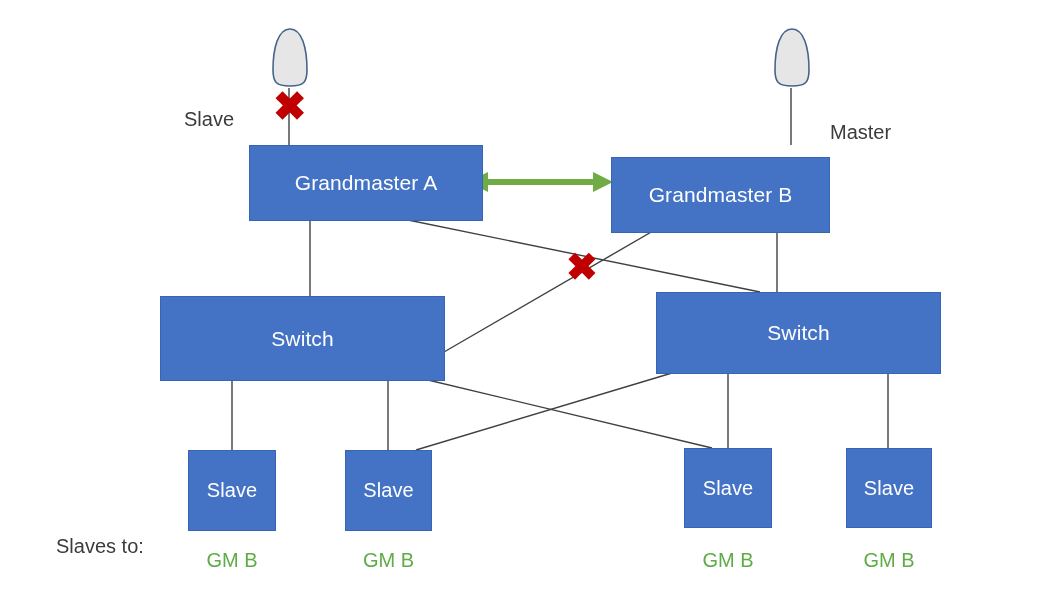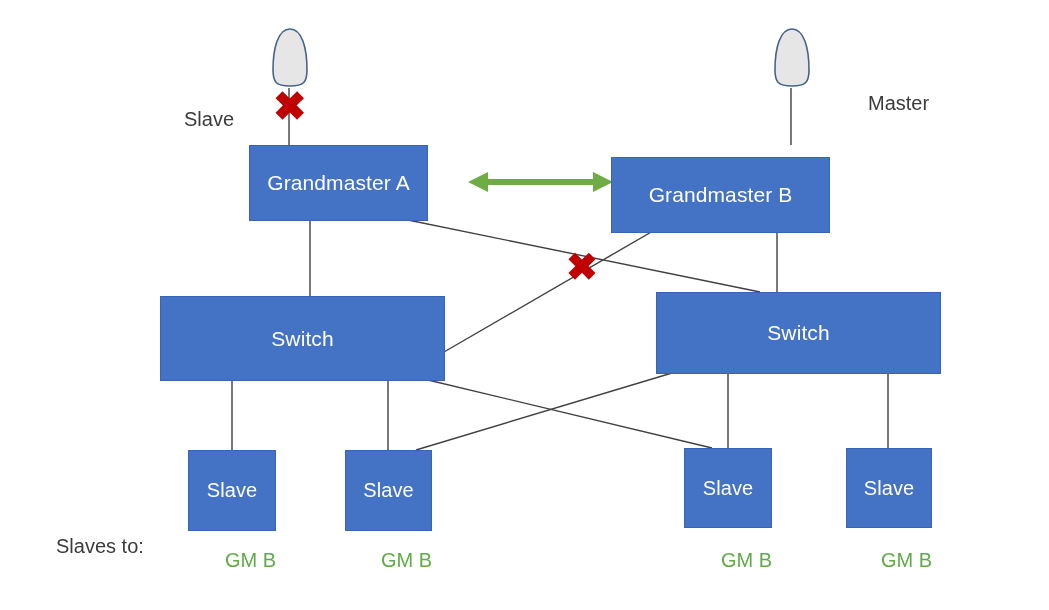--- a/index.html
+++ b/index.html
@@ -54,21 +54,21 @@
     font-family: "Liberation Sans", sans-serif;
     white-space: nowrap;
     z-index: 4;
   }
   .gm-label {
     position: absolute;
     font-size: 20px;
     color: #5FAC46;
     font-family: "Liberation Sans", sans-serif;
     white-space: nowrap;
-    text-align: right;
+    text-align: center;
     z-index: 4;
   }
   .x-mark {
     position: absolute;
     font-size: 40px;
     font-weight: bold;
     color: #C00000;
     font-family: "Liberation Sans", sans-serif;
     line-height: 1;
     z-index: 5;
@@ -116,28 +116,28 @@
   <svg class="antenna" style="left:266px; top:26px; width:48px; height:64px;" viewBox="0 0 48 64" xmlns="http://www.w3.org/2000/svg">
     <path d="M24 3 C36 3 41 22 41 44 C41 56 38 60 24 60 C10 60 7 56 7 44 C7 22 12 3 24 3 Z" fill="#E6E6E6" stroke="#44648C" stroke-width="1.6"></path>
   </svg>
 
   <svg class="antenna" style="left:768px; top:26px; width:48px; height:64px;" viewBox="0 0 48 64" xmlns="http://www.w3.org/2000/svg">
     <path d="M24 3 C36 3 41 22 41 44 C41 56 38 60 24 60 C10 60 7 56 7 44 C7 22 12 3 24 3 Z" fill="#E6E6E6" stroke="#44648C" stroke-width="1.6"></path>
   </svg>
 
   <div class="plain-label" style="left:184px; top:108px;">Slave</div>
 
-  <div class="plain-label" style="left:830px; top:92px;margin-left:38px;">Master</div>
+  <div class="plain-label" style="left:830px; top:121px;">Master</div>
 
 
   <div class="x-mark" style="left:273px; top:86px;">✖</div>
 
   <div class="x-mark small" style="left:566px; top:248px;">✖</div>
 
-  <div class="node" style="left:249px; top:145px; width:179px; height:76px;">Grandmaster A</div>
+  <div class="node" style="left:249px; top:145px; width:234px; height:76px;">Grandmaster A</div>
 
   <div class="node" style="left:611px; top:145px; width:219px; height:76px;margin-top:12px;">Grandmaster B</div>
 
   <div class="node" style="left:160px; top:296px; width:285px; height:85px;">Switch</div>
 
   <div class="node" style="left:656px; top:292px; width:285px; height:82px;">Switch</div>
 
   <div class="node slave-node" style="left:188px; top:450px; width:88px; height:81px;">Slave</div>
 
   <div class="node slave-node" style="left:345px; top:450px; width:87px; height:81px;">Slave</div>

